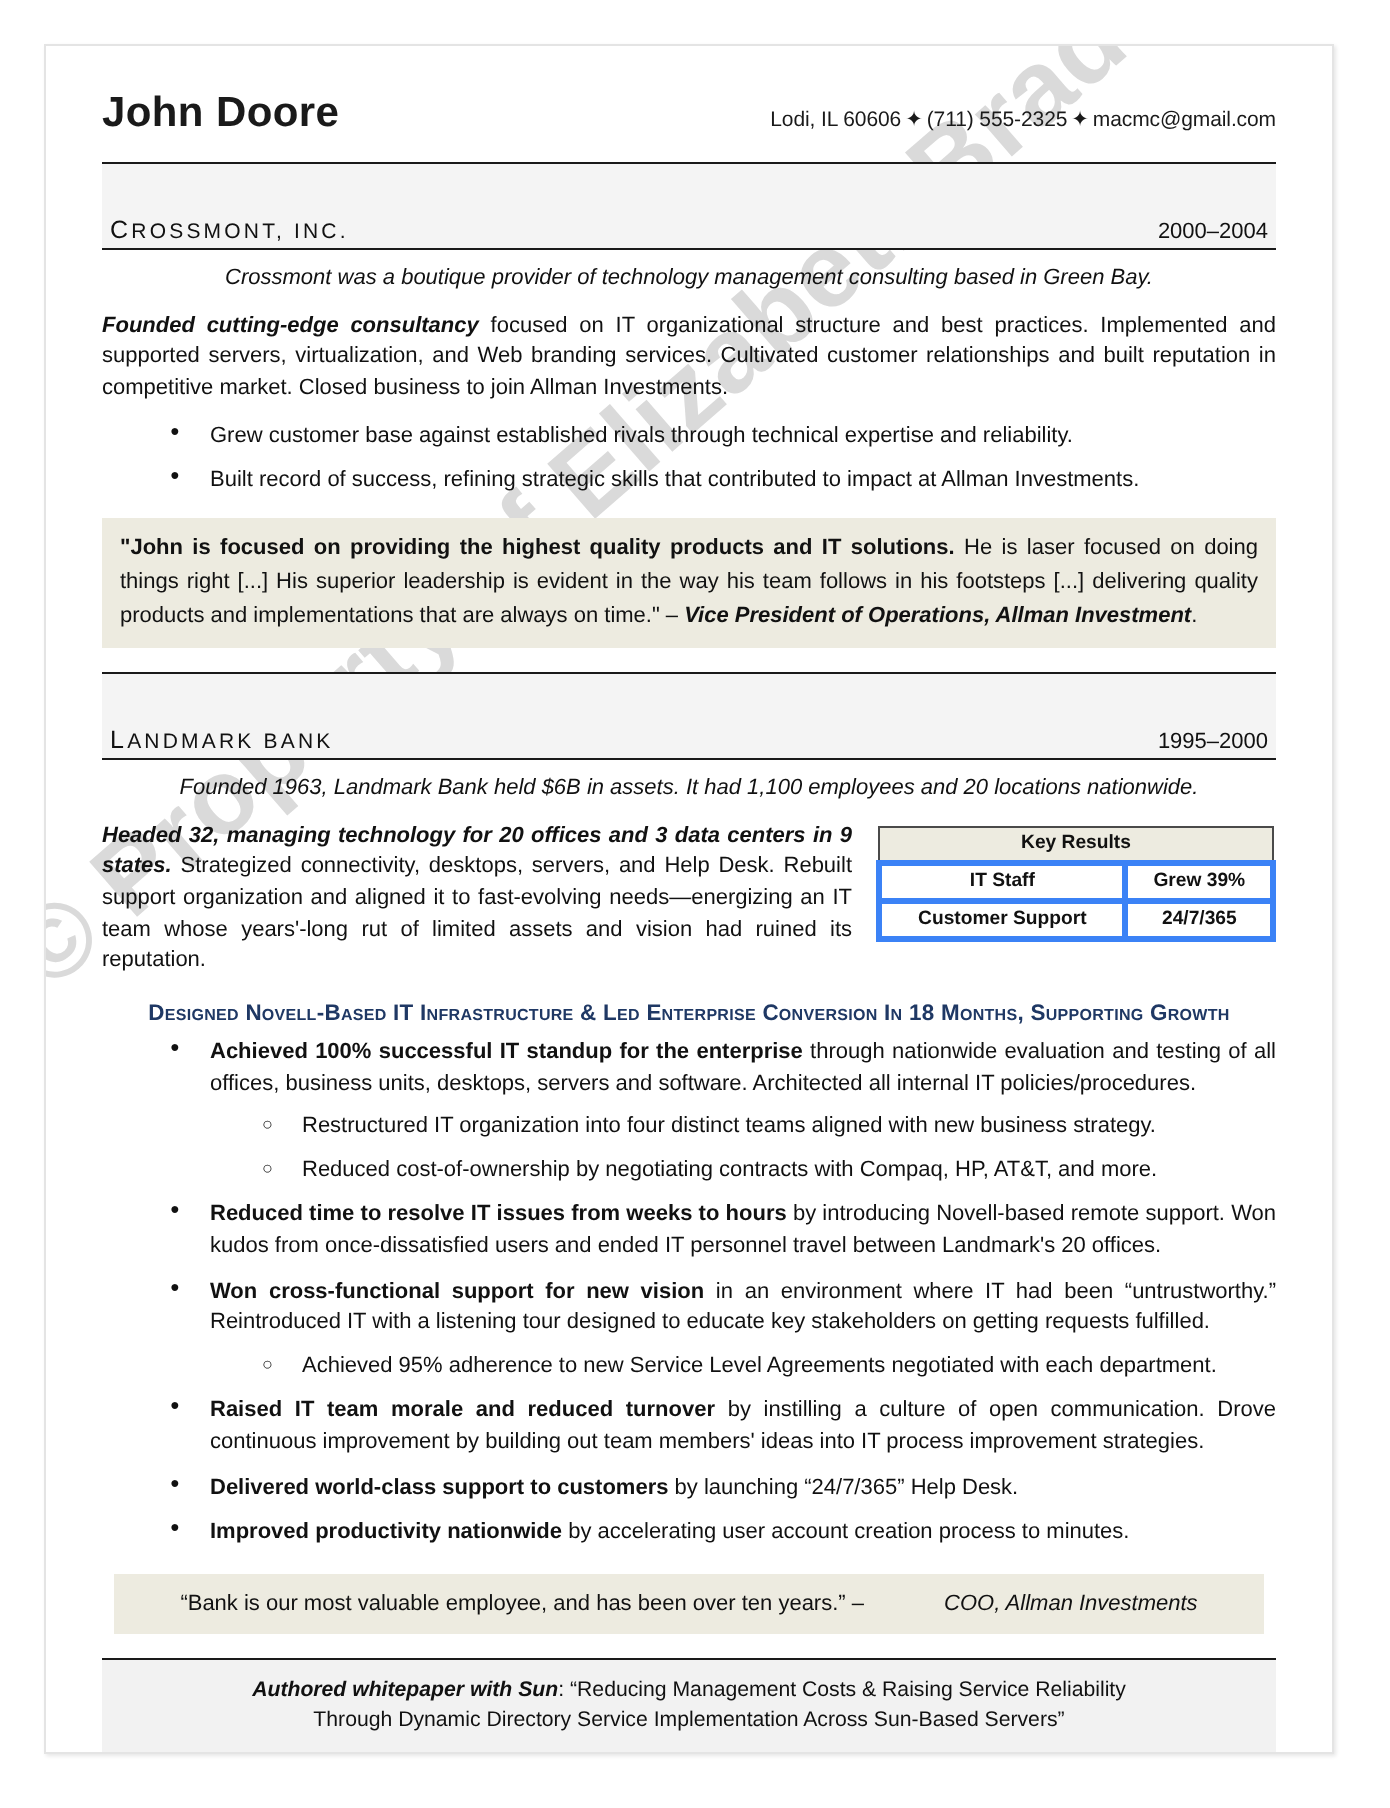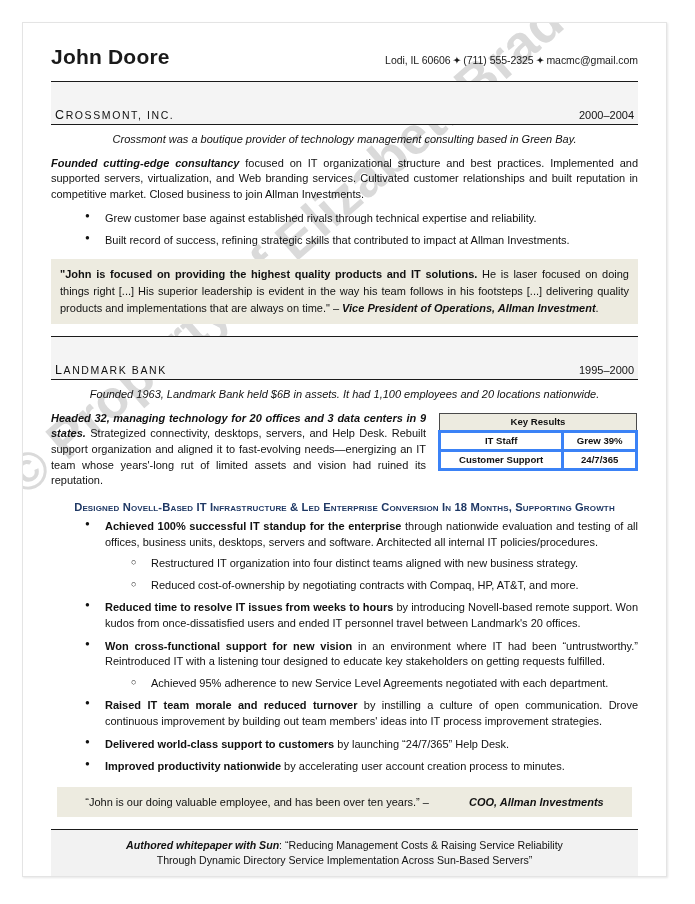--- a/index.html
+++ b/index.html
@@ -193,21 +193,21 @@
   .testimonial-center {
     background: #edebe0;
     font-size: 11px;
     color: #111;
     text-align: center;
     padding: 9px 10px;
     margin: 12px 6px 0 6px;
   }
   .testimonial-center .attrib {
     font-style: italic;
-    font-weight: bold;
+    font-weight: normal;
     margin-left: 37px;
   }
 
   
   .kr-table {
     float: right;
     width: 200px;
     margin: 2px 0 6px 12px;
     border-collapse: collapse;
     border: 1.2px solid #4a4a4a;
@@ -330,21 +330,21 @@
       <li><b>Won cross-functional support for new vision</b><span> in an environment where IT had been “untrustworthy.” Reintroduced IT with a listening tour designed to educate key stakeholders on getting requests fulfilled.</span>
         <ul class="b2">
           <li>Achieved 95% adherence to new Service Level Agreements negotiated with each department.</li>
         </ul>
       </li>
       <li><b>Raised IT team morale and reduced turnover</b><span> by instilling a culture of open communication. Drove continuous improvement by building out team members' ideas into IT process improvement strategies.</span></li>
       <li><b>Delivered world-class support to customers</b><span> by launching “24/7/365” Help Desk.</span></li>
       <li><b>Improved productivity nationwide</b><span> by accelerating user account creation process to minutes.</span></li>
     </ul>
 
-    <div class="testimonial-center"><span>“John is our doing valuable employee, and has been over ten years.” – </span><span class="attrib">COO, Allman Investments</span></div>
+    <div class="testimonial-center"><span>“Bank is our most valuable employee, and has been over ten years.” – </span><span class="attrib">COO, Allman Investments</span></div>
 
     <div class="edu-rule"></div>
     <div class="edu-box">
       <div><span class="bold">Authored whitepaper with Sun</span><span>: “Reducing Management Costs &amp; Raising Service Reliability</span></div>
       <div>Through Dynamic Directory Service Implementation Across Sun-Based Servers”</div>
     </div>
 
   </div>
 </div>
 

